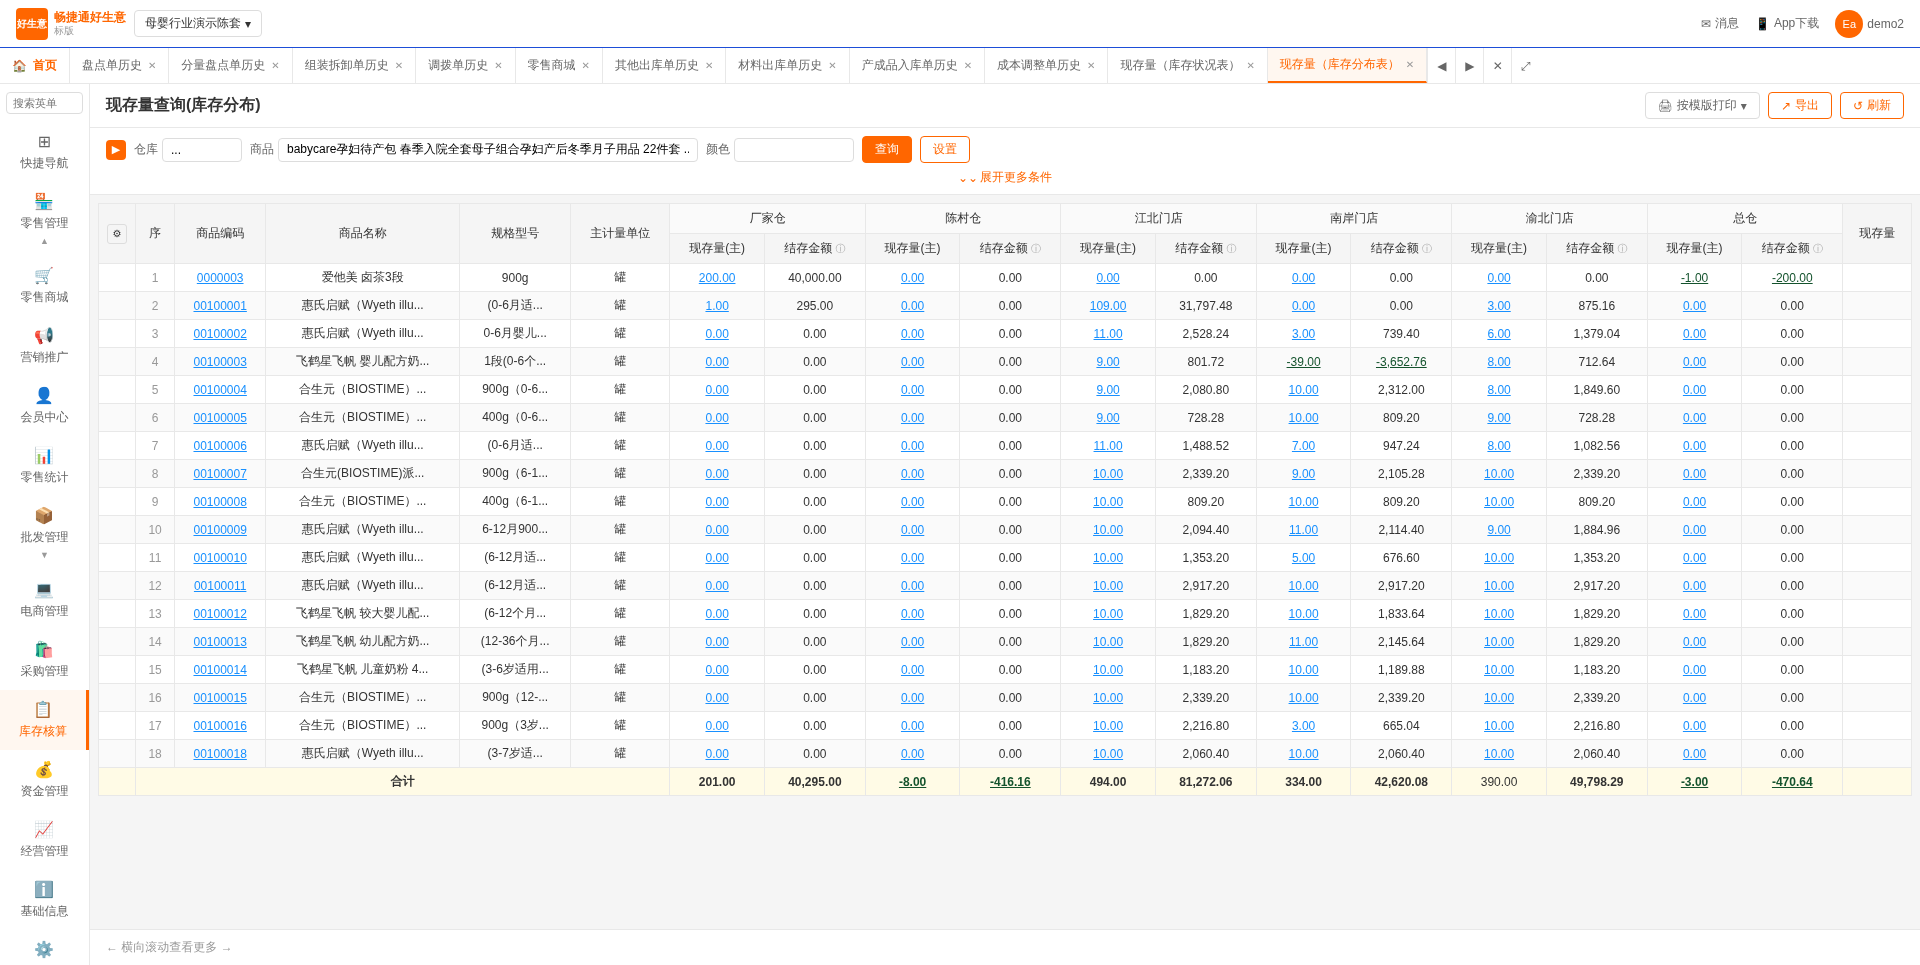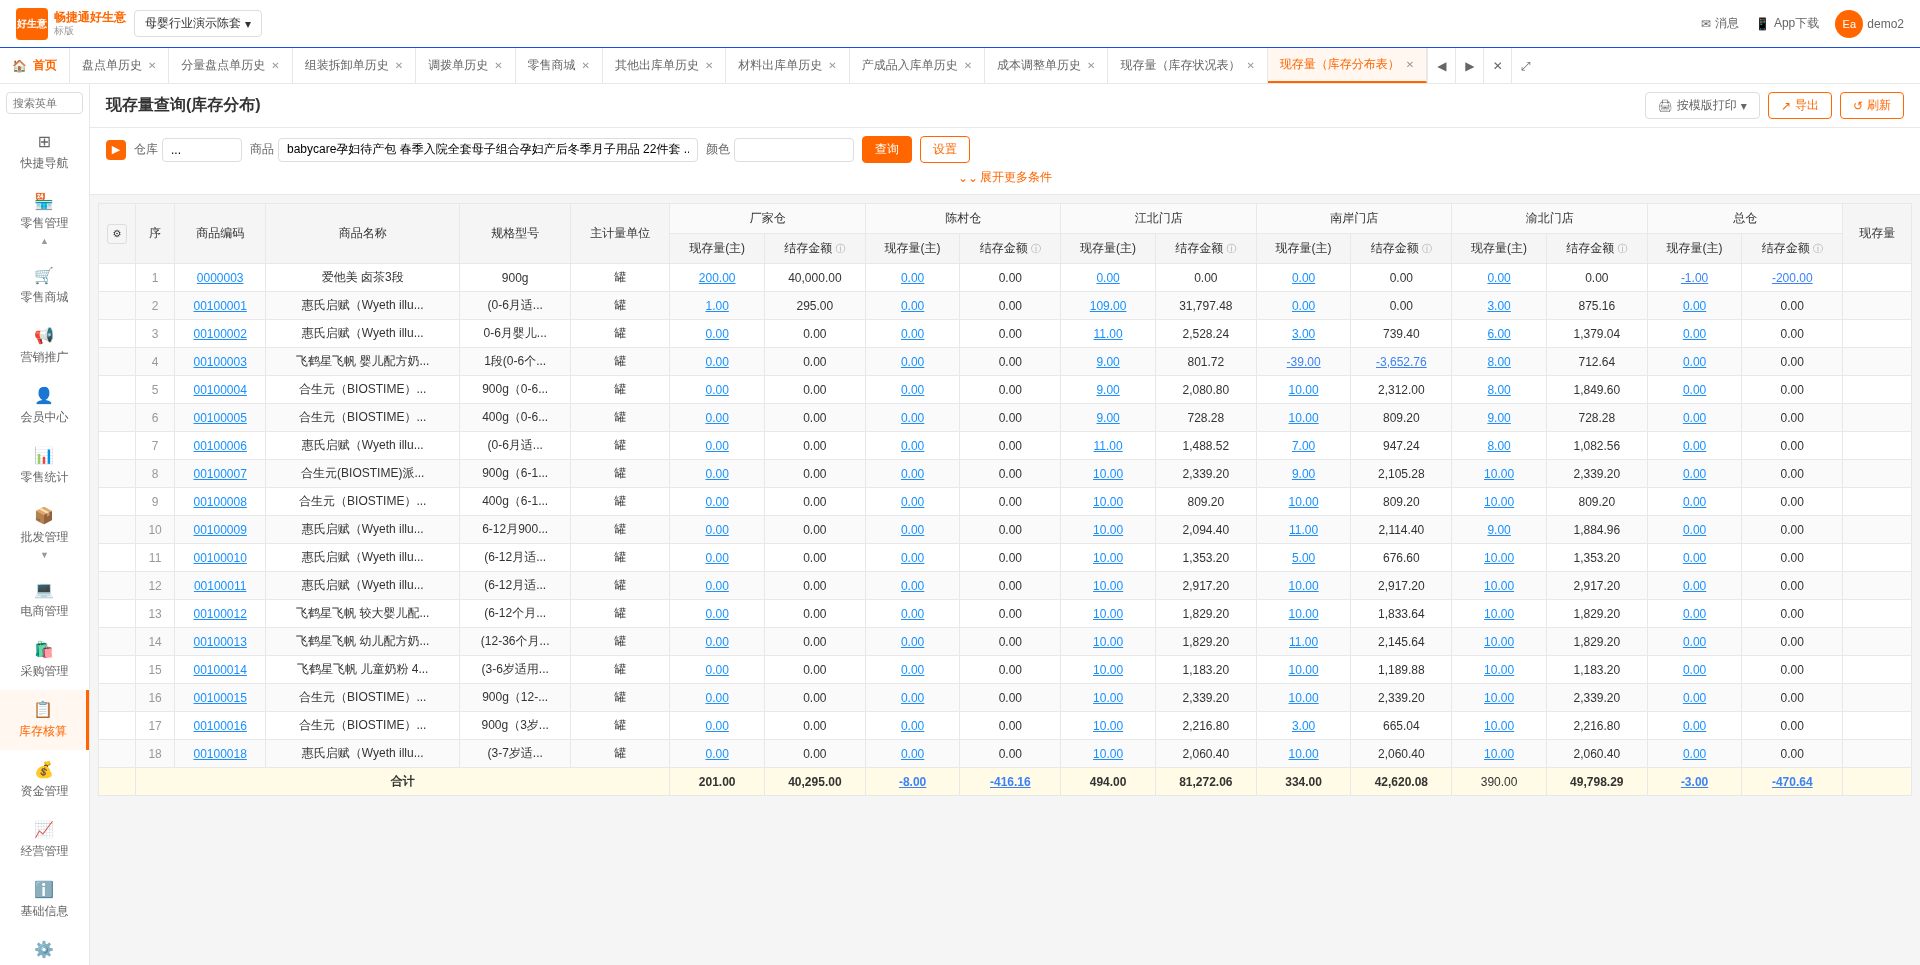--- a/index.html
+++ b/index.html
@@ -59,21 +59,21 @@
     .expand-btn { background: #ff6600; color: #fff; border: none; border-radius: 4px; padding: 2px 8px; cursor: pointer; font-size: 11px; width: 20px; height: 20px; display: flex; align-items: center; justify-content: center; flex-shrink: 0; }
     
     
     .table-container { flex: 1; overflow: auto; padding: 8px 8px 0; }
     .data-table { width: 100%; border-collapse: collapse; background: #fff; font-size: 12px; }
     .data-table th { background: #f5f5f5; padding: 6px 8px; text-align: center; border: 1px solid #e8e8e8; font-weight: normal; color: #333; white-space: nowrap; position: sticky; top: 0; z-index: 2; }
     .data-table th.group-header { background: #fafafa; border-bottom: none; }
     .data-table td { padding: 5px 8px; border: 1px solid #e8e8e8; text-align: center; white-space: nowrap; }
     .data-table tr:nth-child(even) td { background: #fafafa; }
     .text-link { color: #1890ff; text-decoration: underline; cursor: pointer; }
-    .text-red { color: #3b82f6; text-decoration: underline; }
+    .text-red { color: #14532d; text-decoration: underline; }
     .text-left { text-align: left; }
     .gear-btn { width: 20px; height: 20px; background: #f5f5f5; border: 1px solid #ddd; border-radius: 3px; cursor: pointer; display: flex; align-items: center; justify-content: center; font-size: 10px; }
     .row-num { color: #999; }
     
     
     ::-webkit-scrollbar { width: 6px; height: 6px; }
     ::-webkit-scrollbar-track { background: #f1f1f1; }
     ::-webkit-scrollbar-thumb { background: #ccc; border-radius: 3px; }
 
     .info-icon { color: #aaa; font-size: 10px; cursor: pointer; }
@@ -718,14 +718,17 @@
   <td style="font-weight:normal;">390.00</td>
   <td style="font-weight:bold;">49,798.29</td>
   <td class="text-red" style="font-weight:bold;">-3.00</td>
   <td class="text-red" style="font-weight:bold;">-470.64</td>
   <td></td>
 </tr>
           </tbody>
       </table>
     </div>
 
+    <div class="bottom-bar">
+      <span style="color:#999;font-size:12px;">← 横向滚动查看更多 →</span>
+    </div>
   </div>
 </div>
 
 </body></html>

